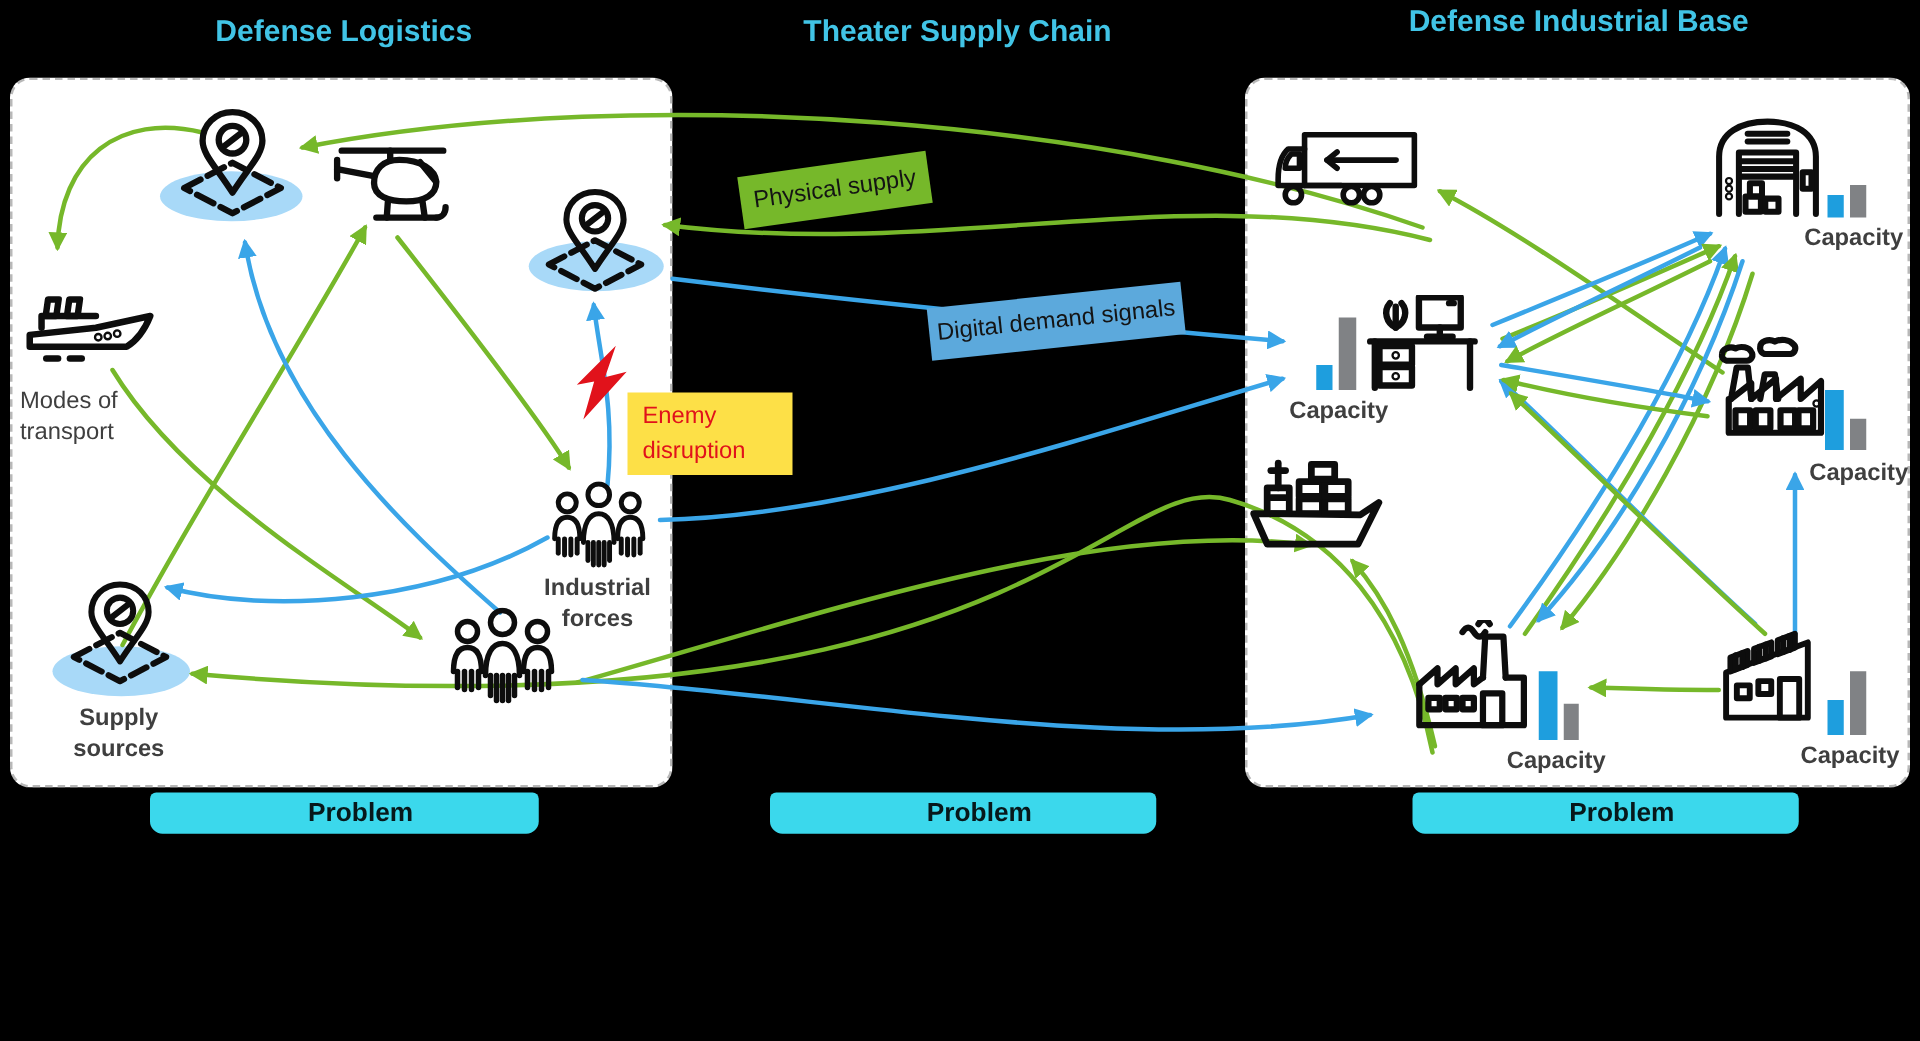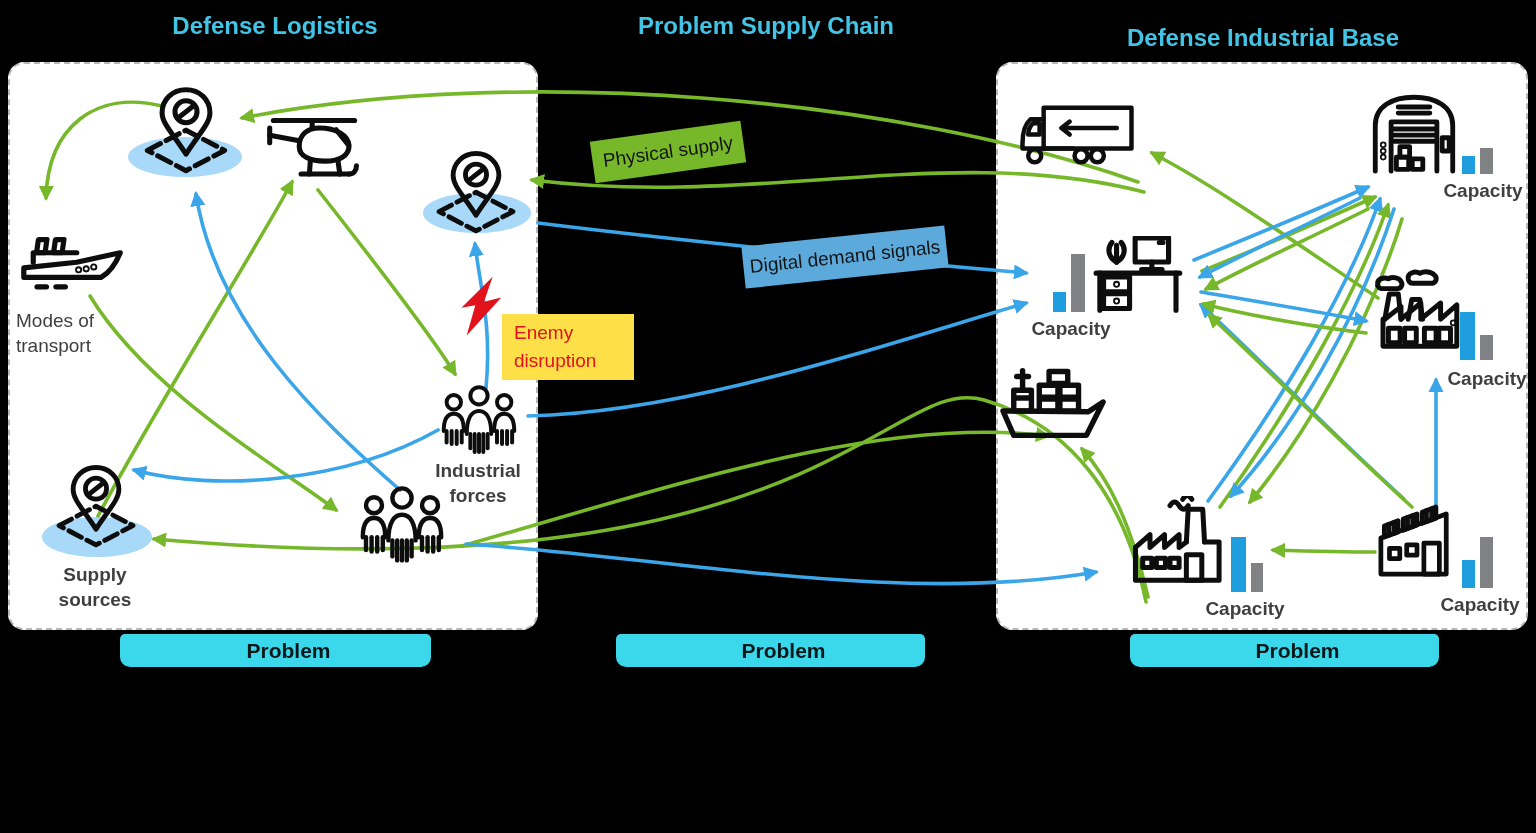--- a/index.html
+++ b/index.html
@@ -37,22 +37,22 @@
   .bars{display:flex;align-items:flex-end;gap:5px;height:60px;z-index:4;}
   .bar{display:inline-block;}
   svg{display:block;}
   .ic path,.ic circle,.ic rect,.ic line,.ic polyline,.ic polygon{
       fill:none;stroke:var(--ink);stroke-width:5.5;stroke-linejoin:round;stroke-linecap:round;}
 </style>
 </head>
 <body>
 
 <div class="abs hdr" style="left:275px;top:12px">Defense Logistics</div>
-<div class="abs hdr" style="left:766px;top:12px">Problem Supply Chain</div>
-<div class="abs hdr" style="left:1263px;top:24px">Defense Industrial Base</div>
+<div class="abs hdr" style="left:766px;top:12px">Theater Supply Chain</div>
+<div class="abs hdr" style="left:1263px;top:4px">Defense Industrial Base</div>
 
 <div class="abs panel" style="left:8px;top:62px;width:530px;height:568px"></div>
 <div class="abs panel" style="left:996px;top:62px;width:532px;height:568px"></div>
 
 <div class="abs problem" style="left:120px;top:634px;width:311px">Problem</div>
 <div class="abs problem" style="left:616px;top:634px;width:309px">Problem</div>
 <div class="abs problem" style="left:1130px;top:634px;width:309px">Problem</div>
 
 <div class="abs map-ellipse" style="left:128px;top:137px;width:114px;height:40px"></div>
 <div class="abs map-ellipse" style="left:423px;top:193px;width:108px;height:40px"></div>

